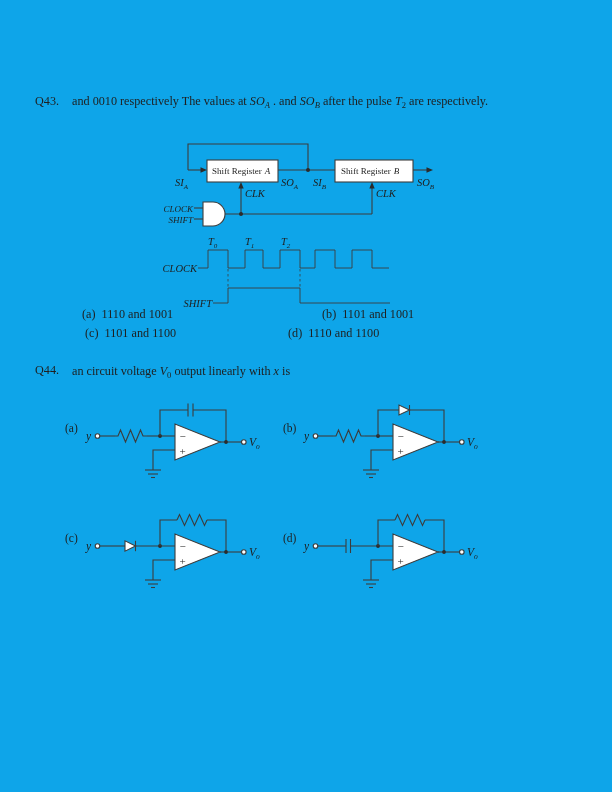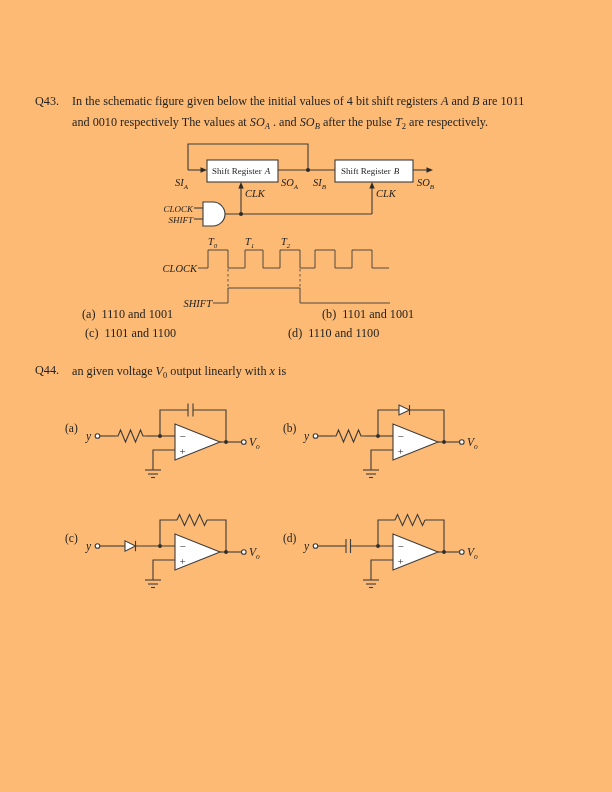--- a/index.html
+++ b/index.html
@@ -1,17 +1,17 @@
 <!DOCTYPE html>
 <html><head>
 <meta charset="utf-8">
 <style>
   html,body { margin:0; padding:0; background:#e8e8e8; }
   #page {
-    position:relative; width:612px; height:792px; background:#fdba74;
+    position:relative; width:612px; height:792px; background:#0ea5e9;
     margin:0 auto; overflow:hidden;
     font-family:"Liberation Serif", serif; color:#1f1f1f;
   }
   .qblock { position:absolute; left:35px; width:545px; }
   .qnum { position:absolute; left:0; top:0; }
   .qtext { margin-left:37px; }
   .qline { white-space:nowrap; font-size:12.2px; line-height:20.5px; }
   .iv { font-style:italic; }
   .sub { font-size:0.7em; vertical-align:-0.3em; }
   .optrow { position:absolute; left:70px; width:480px; font-size:12.2px; }
@@ -30,21 +30,20 @@
   .circell { position:absolute; width:215px; height:102px; }
 </style>
 </head>
 <body>
 
 <div id="page">
 
   <div class="qblock" style="top:91px;">
     <span class="qnum qline">Q43.</span>
     <div class="qtext">
-      <div class="qline"><span>In the schematic figure given below the initial values of 4 bit shift registers </span><span class="iv">A</span><span> and </span><span class="iv">B</span><span> are 1011</span></div>
       <div class="qline"><span>and 0010 respectively The values at </span><span class="iv">SO</span><span class="iv sub">A</span><span> . and </span><span class="iv">SO</span><span class="iv sub">B</span><span> after the pulse </span><span class="iv">T</span><span class="sub">2</span><span> are respectively.</span></div>
     </div>
   </div>
 
   <svg style="left:155px; top:138px;" width="300" height="97" viewBox="0 0 300 97">
 
     <path class="wire" d="M33,32 V6 H153 V32"></path>
 
     <line class="wire" x1="33" y1="32" x2="47" y2="32"></line>
     <polygon class="arrow" points="52,32 45.5,29.3 45.5,34.7"></polygon>
@@ -101,21 +100,21 @@
     <div class="optcell" style="left:216px;margin-left:36px;"><span class="key">(b)</span><span>1101 and 1001</span></div>
   </div>
   <div class="optrow" style="top:326px;">
     <div class="optcell" style="left:15px;"><span class="key">(c)</span><span>1101 and 1100</span></div>
     <div class="optcell" style="left:218px;"><span class="key">(d)</span><span>1110 and 1100</span></div>
   </div>
 
   <div class="qblock" style="top:348px;margin-top:12px;">
     <span class="qnum qline">Q44.</span>
     <div class="qtext">
-      <div class="qline" style="line-height:22px;"><span>an given voltage </span><span class="iv">V</span><span class="sub">0</span><span> output linearly with </span><span class="iv">x</span><span> is</span></div>
+      <div class="qline" style="line-height:22px;"><span>an circuit voltage </span><span class="iv">V</span><span class="sub">0</span><span> output linearly with </span><span class="iv">x</span><span> is</span></div>
     </div>
   </div>
 
   <div class="circgrid">
 
     <div class="circell" style="left:0; top:0;">
       <svg style="left:0; top:0;" width="215" height="102" viewBox="0 0 215 102">
         <text x="0" y="34" font-size="11.5">(a)</text>
         <text x="21" y="42" font-size="11.5" font-style="italic">y</text>
         <circle class="term" cx="32.5" cy="38" r="2.3"></circle>

